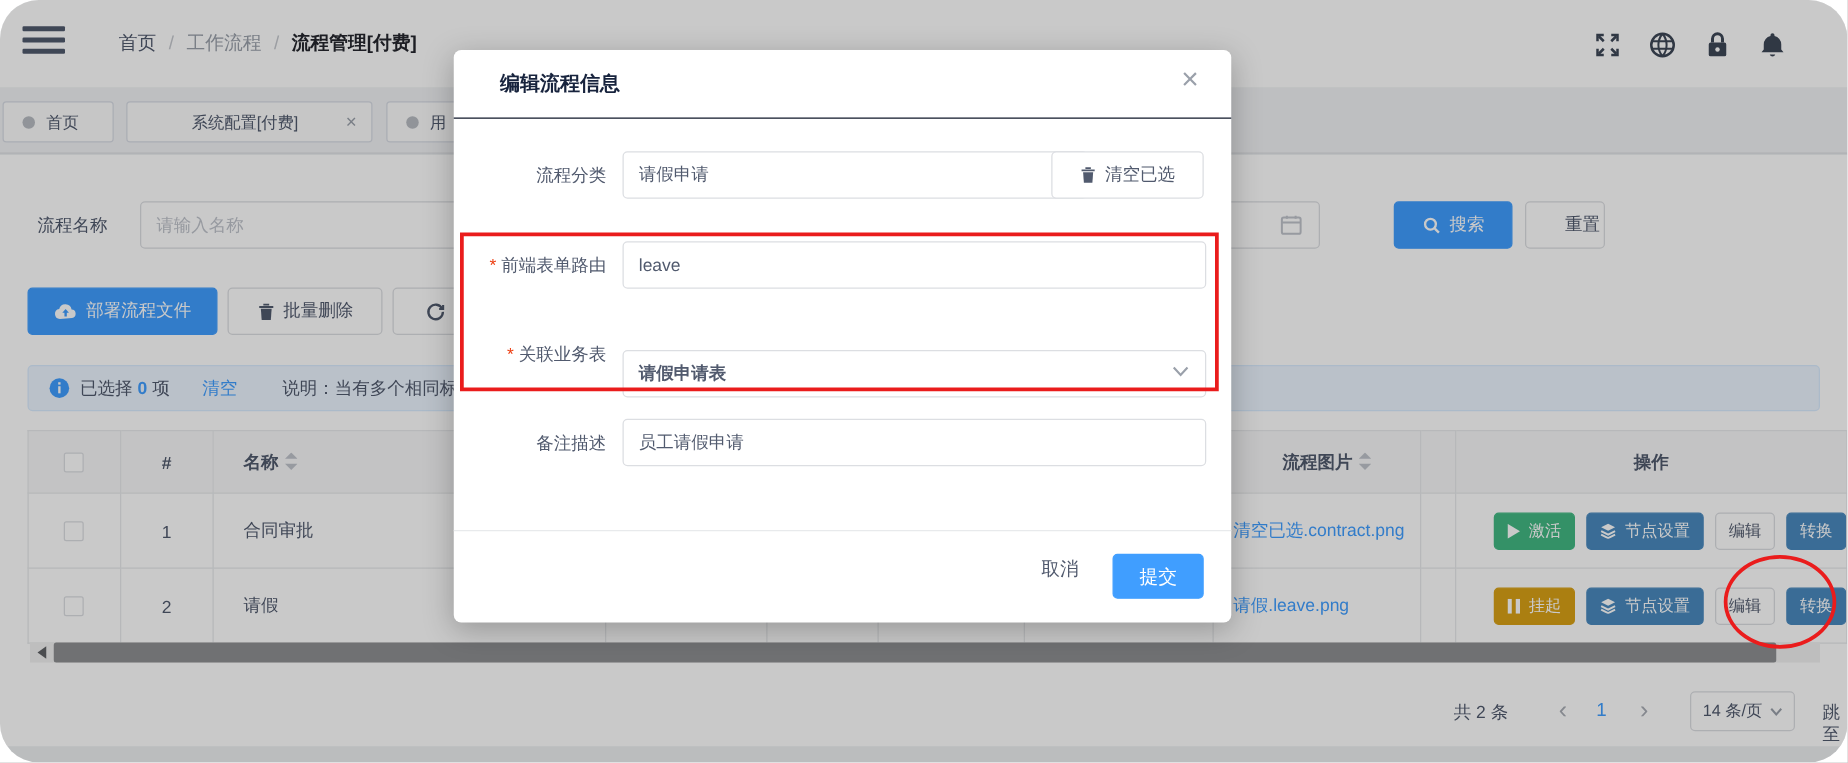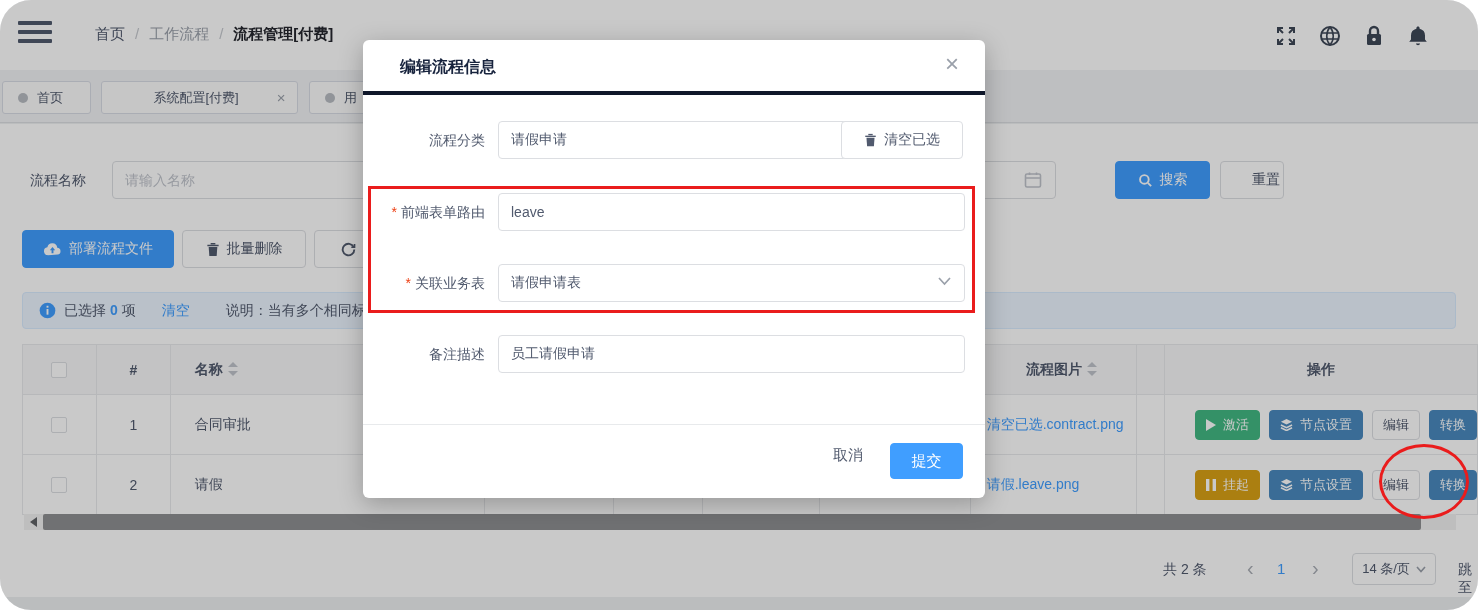--- a/index.html
+++ b/index.html
@@ -72,21 +72,21 @@
   .pager .total { position:absolute; left:1163px; top:8px; }
   .pager .parrow { position:absolute; top:4px; font-size:20px; color:#a9adb5; cursor:pointer; }
   .pager .prev { left:1247px; } .pager .next { left:1312px; }
   .pager .pnum { position:absolute; left:1277px; top:7px; color:#409eff; font-size:15px; cursor:pointer; }
   .pager .psize { position:absolute; left:1352px; top:0; width:84px; height:32px; border:1px solid #dcdee2; border-radius:4px; background:#fff; font-size:13px; display:flex; align-items:center; justify-content:center; gap:6px; cursor:pointer; }
   .pager .jump { position:absolute; left:1458px; top:8px; }
 
   
   .mask { position:absolute; inset:0; background:rgba(0,0,0,0.21); z-index:40; }
   .modal { position:absolute; left:363px; top:40px; width:622px; height:458px; background:#fff; border-radius:6px; box-shadow:0 6px 24px rgba(0,0,0,0.25); z-index:50; }
-  .m-head { position:relative; height:55px; border-bottom:4px solid #0f172a; }
+  .m-head { position:relative; height:55px; border-bottom:1px solid #0f172a; }
   .m-title { position:absolute; left:37px; top:17px; font-size:16px; font-weight:bold; color:#17233d; }
   .m-close { position:absolute; right:26px; top:12px; font-size:24px; color:#9aa0aa; cursor:pointer; line-height:1; }
   .m-label { position:absolute; width:122px; text-align:right; font-size:14px; color:#515a6e; }
   .m-label .req { color:#ed4014; margin-right:4px; }
   .m-inp { position:absolute; left:135px; width:467px; height:38px; border:1px solid #dcdee2; border-radius:4px; font-size:14px; color:#515a6e; padding:0 12px; font-family:inherit; background:#fff; }
   .m-inp.short { width:372px; }
   .m-select { position:absolute; left:135px; width:467px; height:38px; border:1px solid #dcdee2; border-radius:4px; font-size:14px; color:#515a6e; display:flex; align-items:center; padding:0 12px; cursor:pointer; background:#fff; }
   .m-select .chev { position:absolute; right:13px; top:12px; color:#9aa0aa; }
   .clear-btn { position:absolute; left:478px; top:81px; width:122px; height:38px; }
   .m-foot { position:absolute; left:0; top:384px; width:622px; height:74px; border-top:1px solid #e8eaec; }
@@ -373,21 +373,21 @@
             <path d="M2.4 5.4h9.2l-.7 9.6H3.1z"></path>
           </svg>
       </span>
       <span>清空已选</span>
     </button>
 
     <span class="m-label" style="top:164px; left:0;"><span class="req">*</span><span>前端表单路由</span></span>
     <input class="m-inp" style="top: 153px;" type="text" value="leave">
 
     <span class="m-label" style="top:235px; left:0;"><span class="req">*</span><span>关联业务表</span></span>
-    <div class="m-select" style="top:224px;">
+    <div class="m-select" style="top:240px;font-weight:bold;">
       <span>请假申请表</span>
       <span class="chev">
           <svg width="13" height="9" viewBox="0 0 13 9" fill="none" stroke="#9aa0aa" stroke-width="1.7">
             <polyline points="1,1 6.5,7 12,1"></polyline>
           </svg>
         </span>
     </div>
 
     <span class="m-label" style="top:306px; left:0;">备注描述</span>
     <input class="m-inp" style="top: 295px;" type="text" value="员工请假申请">

